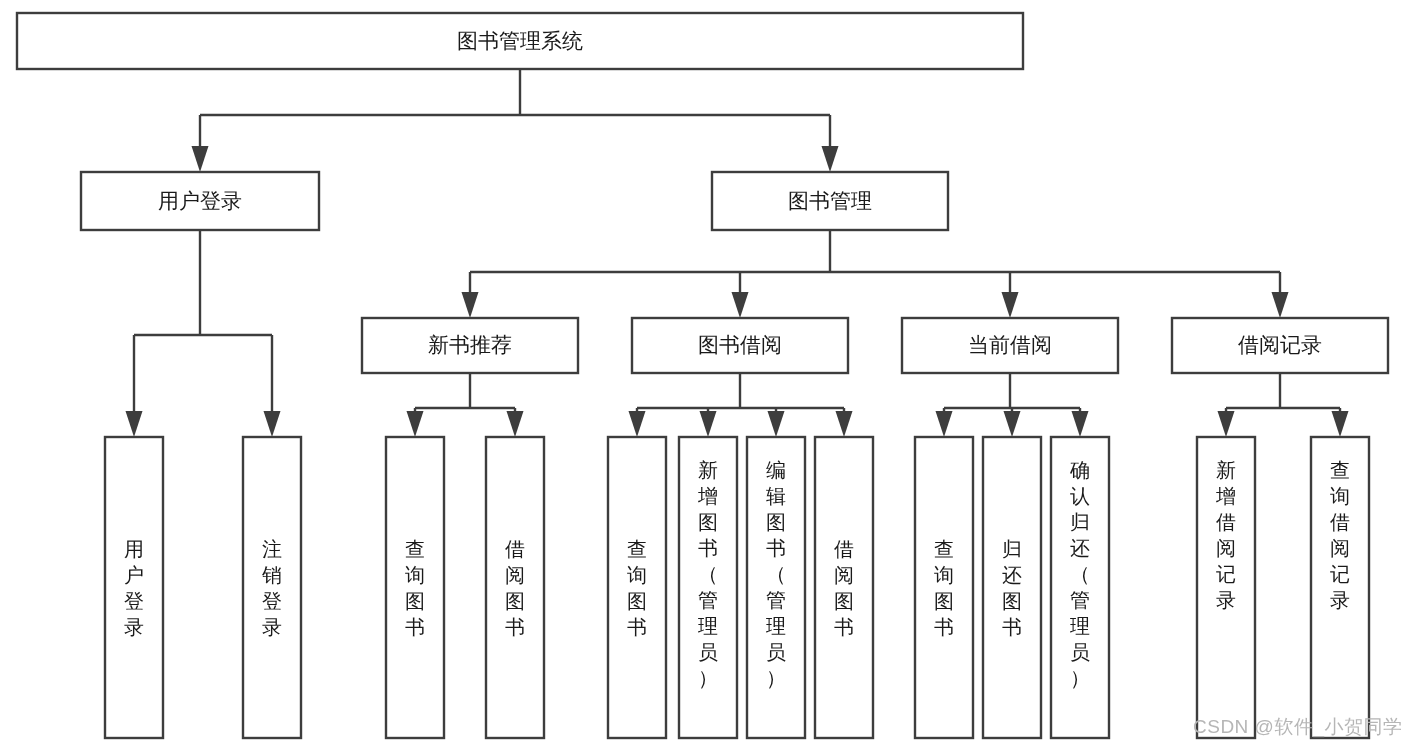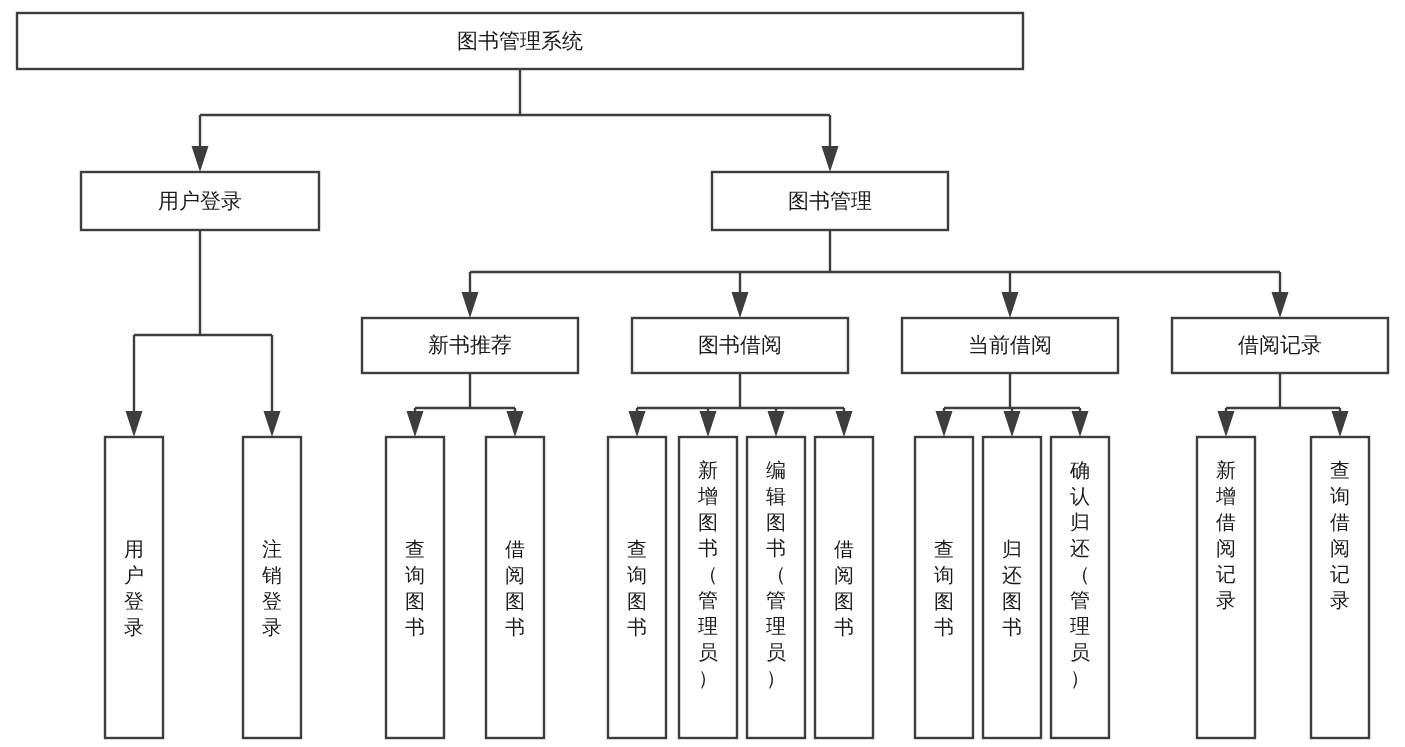--- a/index.html
+++ b/index.html
@@ -216,13 +216,14 @@
         <g>
           <rect class="node-box" x="1197" y="437" width="58" height="301"></rect>
           <text class="node-label-v" x="1226" y="477"><tspan x="1226" dy="0">新</tspan><tspan x="1226" dy="26">增</tspan><tspan x="1226" dy="26">借</tspan><tspan x="1226" dy="26">阅</tspan><tspan x="1226" dy="26">记</tspan><tspan x="1226" dy="26">录</tspan></text>
         </g>
         <g>
           <rect class="node-box" x="1311" y="437" width="58" height="301"></rect>
           <text class="node-label-v" x="1340" y="477"><tspan x="1340" dy="0">查</tspan><tspan x="1340" dy="26">询</tspan><tspan x="1340" dy="26">借</tspan><tspan x="1340" dy="26">阅</tspan><tspan x="1340" dy="26">记</tspan><tspan x="1340" dy="26">录</tspan></text>
         </g>
       </g>
   </svg>
+  <div class="watermark" style="left: 1193px; top: 714px;">CSDN @软件_小贺同学</div>
 </div>
 
 </body></html>

